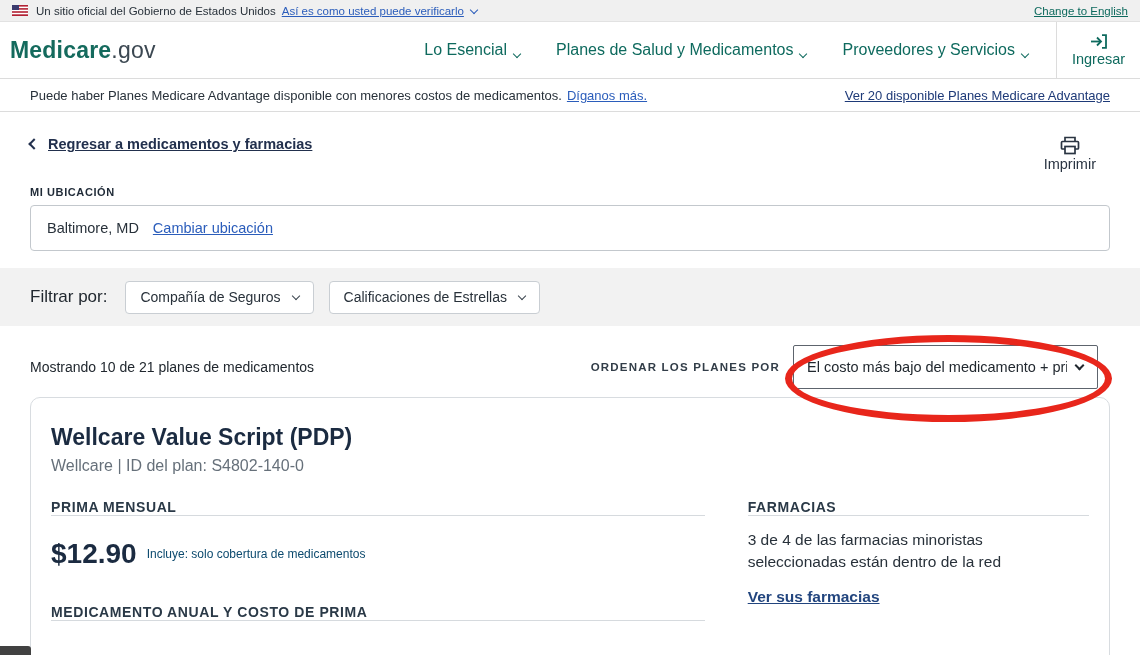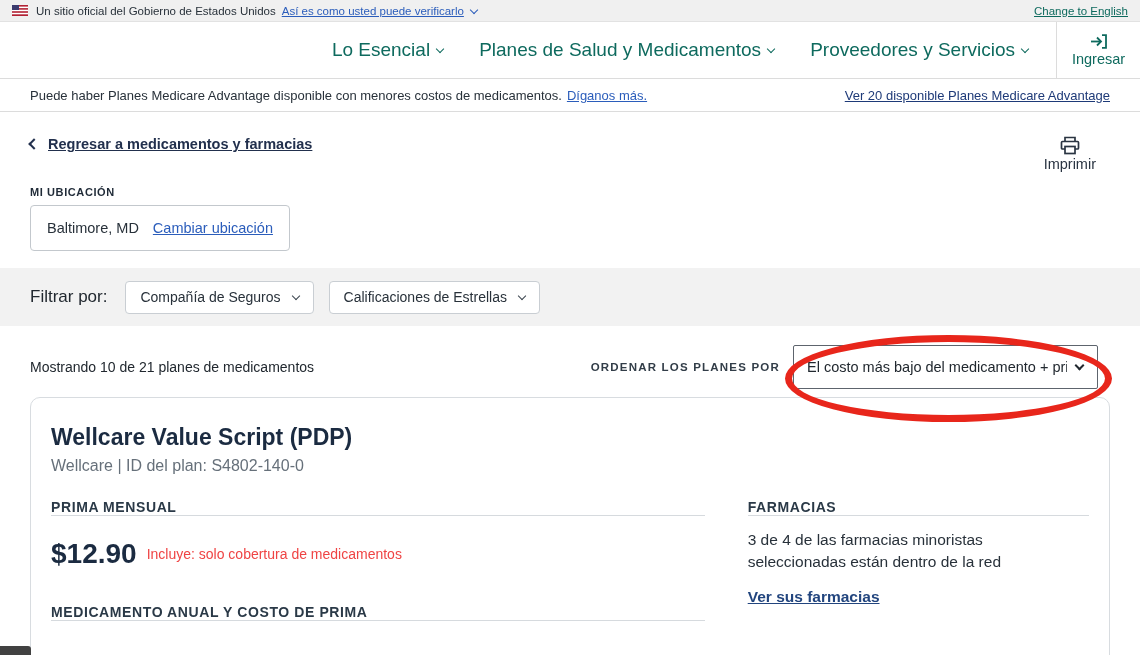--- a/index.html
+++ b/index.html
@@ -27,21 +27,21 @@
 
   
   .site-header {
     height:57px; background:#fff; border-bottom:1px solid #dcdcdc;
     display:flex; align-items:center; padding:0 0 0 10px;
   }
   .logo { font-size:23px; letter-spacing:.2px; }
   .logo .brand { font-weight:bold; color:#146a5d; }
   .logo .suffix { color:#3c4852; }
   .main-nav { margin-left:auto; display:flex; align-items:center; gap:36px; padding-right:28px; }
-  .nav-item { color:#0e6a5e; font-size:19px; display:inline-flex; align-items:center; cursor:pointer; }
+  .nav-item { color:#0e6a5e; font-size:16px; display:inline-flex; align-items:flex-end; cursor:pointer; }
   .signin {
     border-left:1px solid #dcdcdc; height:57px; width:84px;
     display:flex; flex-direction:column; align-items:center; justify-content:center;
     color:#0e6a5e; font-size:14.5px; cursor:pointer;
   }
   .signin svg { margin-bottom:2px; }
 
   
   .notice-bar {
     height:33px; border-bottom:1px solid #dcdcdc; background:#fff;
@@ -56,21 +56,21 @@
   .back-link { display:inline-flex; align-items:center; color:#22304d; font-size:14.5px; font-weight:bold; }
   .chev-left { display:inline-block; width:8px; height:8px;
     border-left:2.5px solid #22304d; border-bottom:2.5px solid #22304d;
     transform:rotate(45deg); margin-right:10px; }
   .back-link a { color:#22304d; }
   .print-btn { margin-left:auto; display:flex; flex-direction:column; align-items:center;
     color:#2a3442; font-size:14.5px; cursor:pointer; margin-right:14px; }
   .print-btn svg { margin-bottom:1px; }
 
   
-  .selectors { display:flex; gap:16px; padding:14px 30px 0 30px; }
+  .selectors { display:flex; gap:16px; padding:14px 30px 0 30px;flex-direction:column; }
   .sel-label { font-size:11px; font-weight:bold; letter-spacing:.6px; color:#1f2a37; margin-bottom:7px; }
   .sel-box {
     border:1px solid #c3c8cd; border-radius:4px; background:#fff; height:46px;
     display:flex; align-items:center; padding:0 16px; font-size:14.5px; color:#28313a;
   }
   .sel-box .change { color:#2b5dbb; margin-left:14px; }
   .sel-box.dropdown { cursor:pointer; }
   .sel-box.dropdown .chev { margin-left:12px; color:#3a444e; }
   .loc-box { min-width:230px; }
   .type-box { min-width:207px; }
@@ -120,21 +120,21 @@
   .star.half { position:relative; display:inline-block; }
   .star.half .h-fill { position:absolute; left:0; top:0; width:55%; overflow:hidden; }
 
   .card-cols { display:flex; margin-top:24px; }
   .col-left { width:655px; }
   .col-right { width:342px; margin-left:43px; }
   .sec-header { font-size:14px; font-weight:bold; letter-spacing:.6px; color:#2a3947; 
     border-bottom:1px solid #d6dade; }
   .premium-line { display:flex; align-items:center; margin-top:22px; }
   .premium-amount { font-size:28px; font-weight:bold; color:#1b2b41; }
-  .premium-note { font-size:14px; color:#ef4444; margin-left:10px; }
+  .premium-note { font-size:12px; color:#0c4a6e; margin-left:10px; }
   .annual-header { margin-top:34px; }
   .pharm-text { font-size:15.5px; color:#28313a; line-height:1.45; margin-top:13px; max-width:330px; }
   .pharm-link { display:inline-block; margin-top:14px; font-size:15.5px; color:#22457e; font-weight:bold; }
 
   .corner-fragment { position:absolute; left:0; top:646px; width:31px; height:9px;
     background:#414141; border-top-right-radius:3px; }
 </style>
 </head>
 <body>
 
@@ -150,20 +150,23 @@
   <span>Un sitio oficial del Gobierno de Estados Unidos</span>
   <a class="verify">
       <span>Así es como usted puede verificarlo</span>
       <span class="chev"></span>
     </a>
   <span class="spacer"></span>
   <a class="lang">Change to English</a>
 </div>
 
 <div class="site-header">
+  <div class="logo">
+    <span class="brand">Medicare</span><span class="suffix">.gov</span>
+  </div>
   <div class="main-nav">
     <span class="nav-item">
         <span>Lo Esencial</span>
         <span class="chev"></span>
       </span>
     <span class="nav-item">
         <span>Planes de Salud y Medicamentos</span>
         <span class="chev"></span>
       </span>
     <span class="nav-item">

